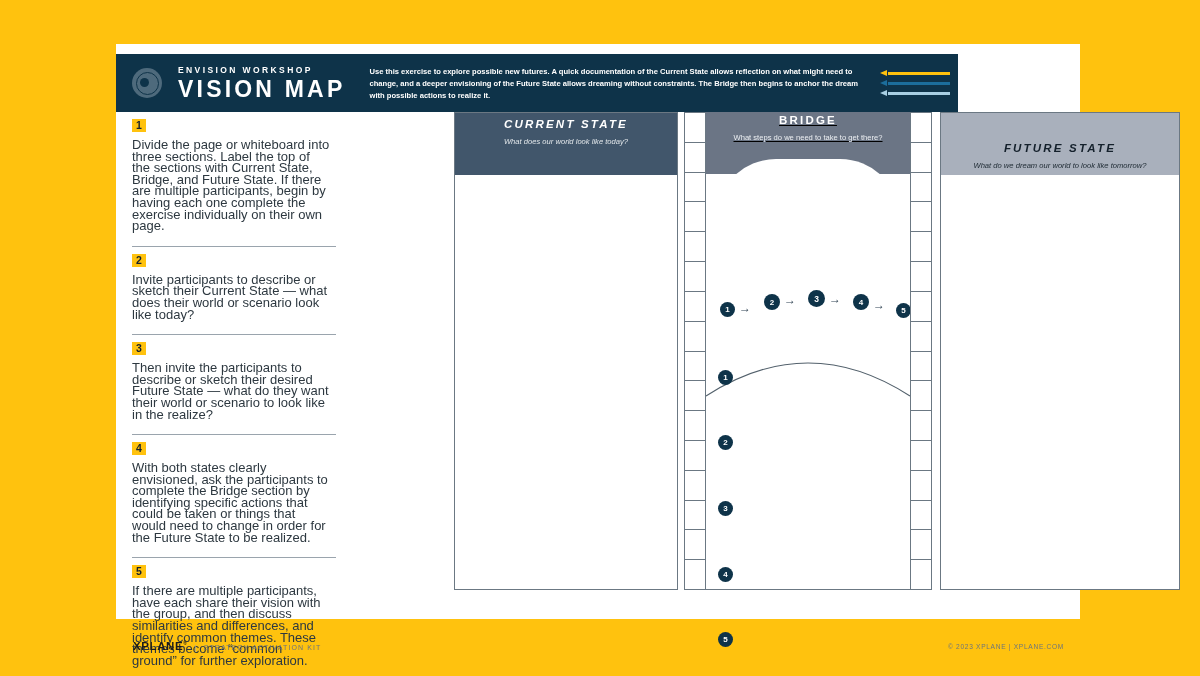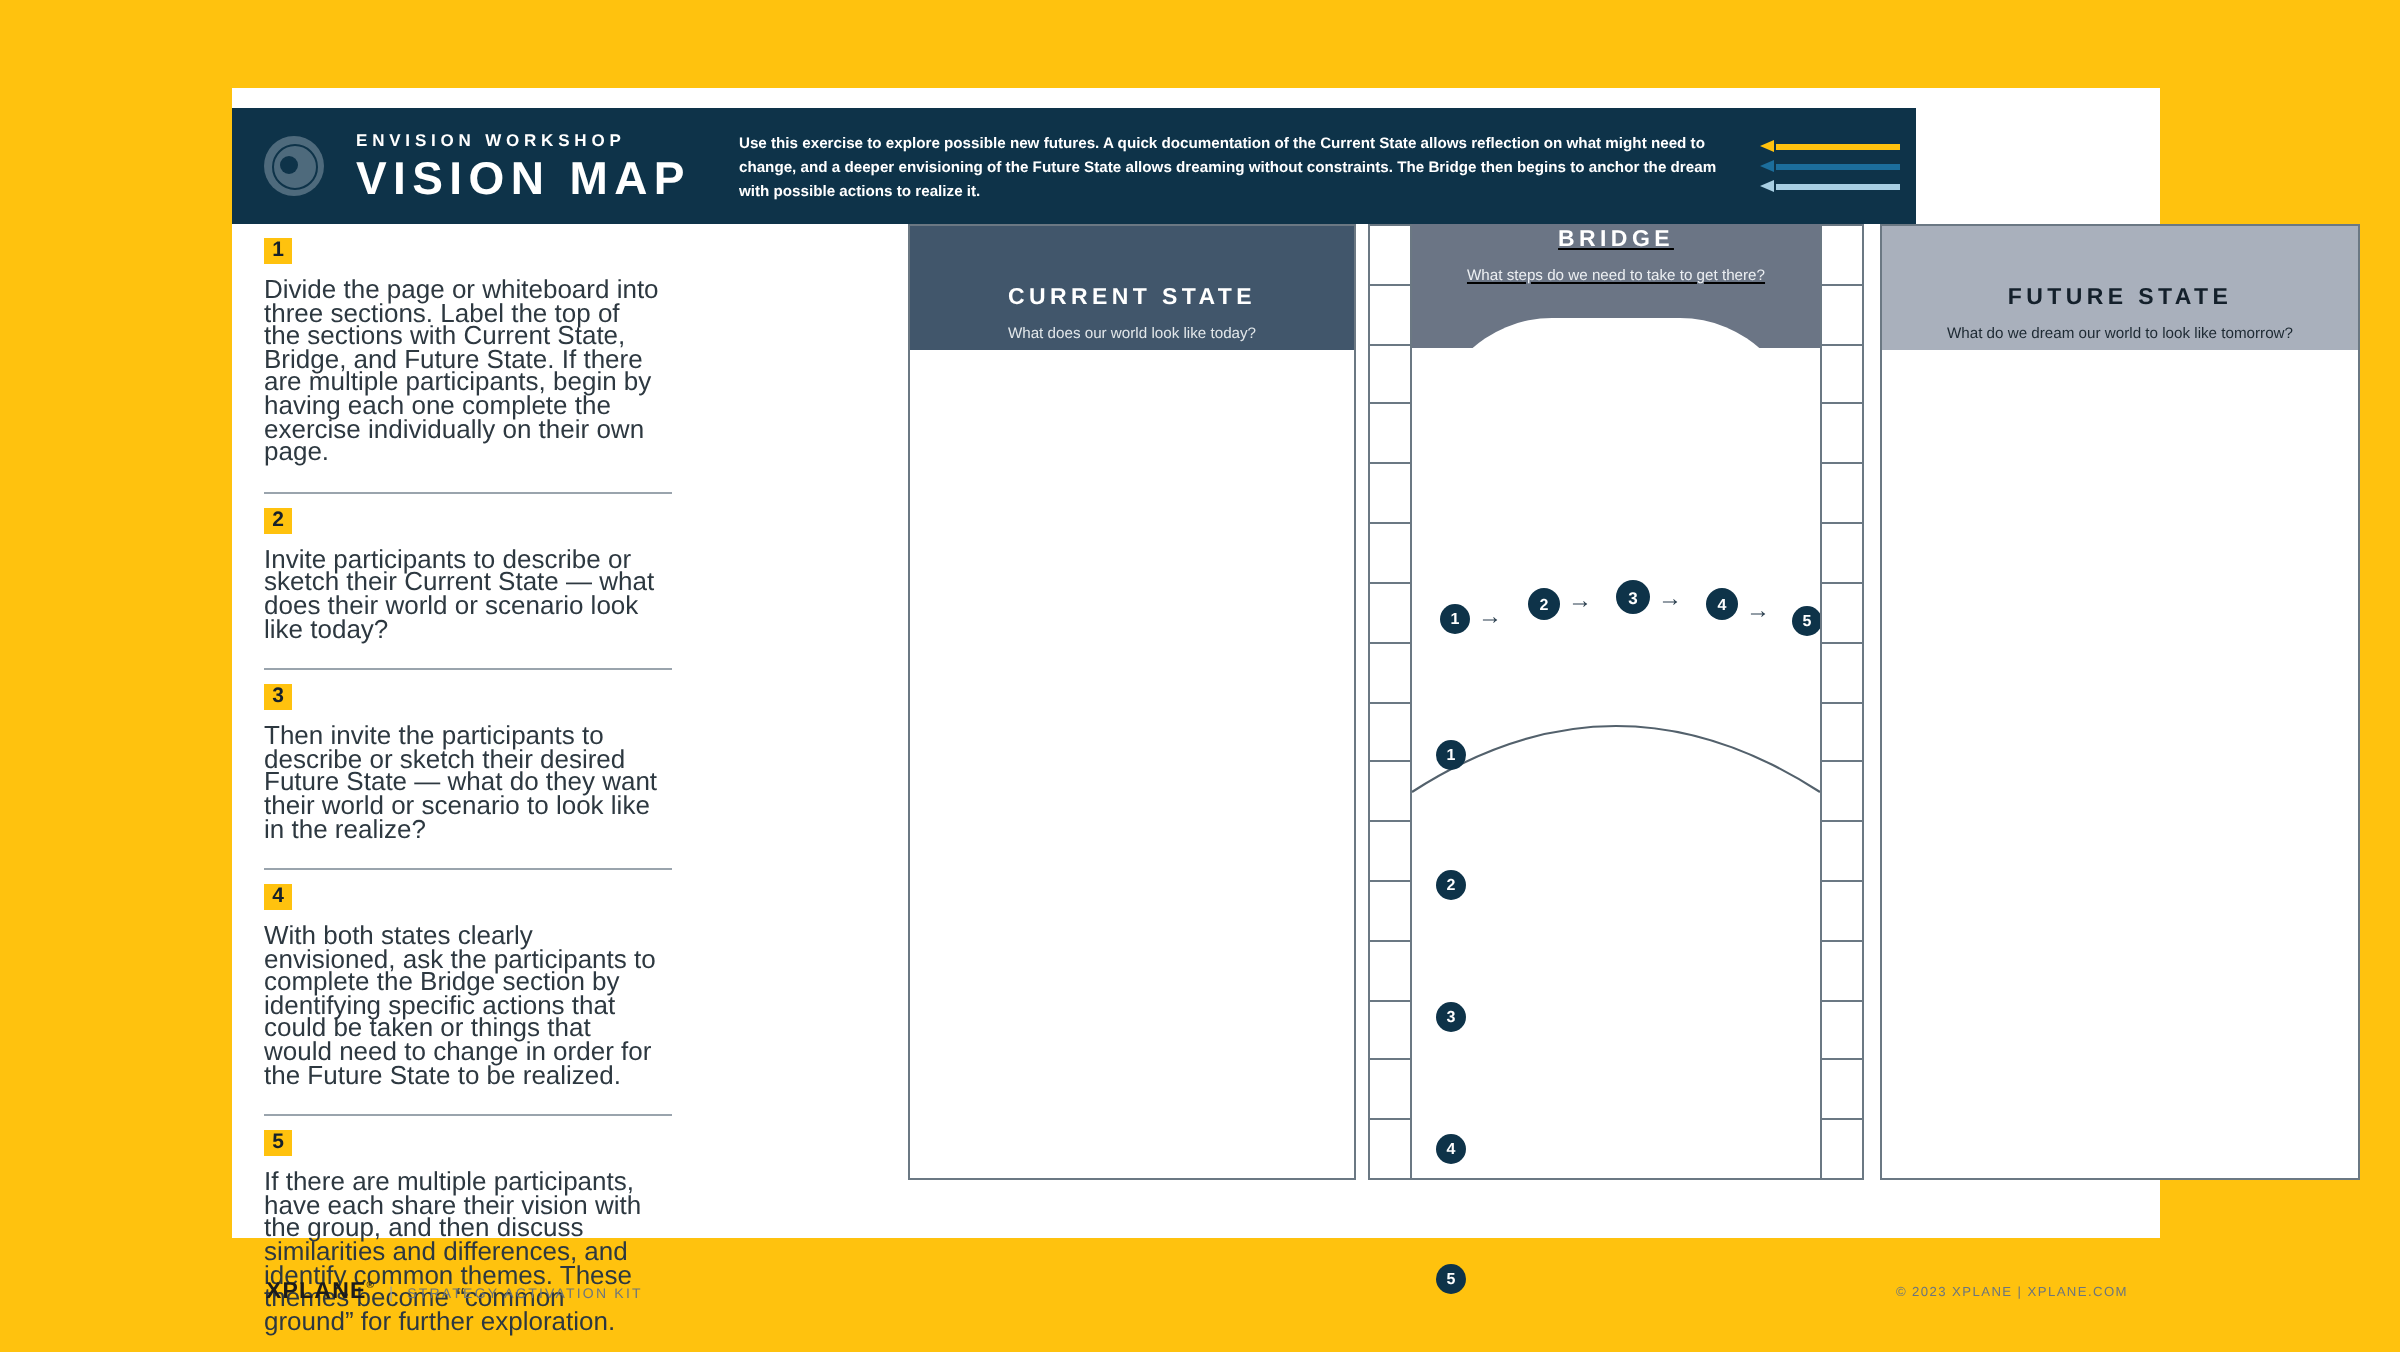--- a/index.html
+++ b/index.html
@@ -156,24 +156,25 @@
     line-height: 11.6px;
     padding-bottom: 14px;
     padding-right: 6px;
   }
 
   
   .panel { position: absolute; top: 0; }
 
   .panel-head {
     text-align: center;
-    padding-top: 28px;
+    padding-top: 3px;
     height: 62px;
     position: relative;
     overflow: hidden;
+    font-style: italic;
   }
   .panel-title {
     font-size: 11.5px;
     font-weight: bold;
     letter-spacing: 2.2px;
     line-height: 16px;
   }
   .panel-sub {
     font-size: 7.6px;
     line-height: 14px;
@@ -194,21 +195,21 @@
 
   
   #panel-future {
     left: 824px;
     width: 240px;
     height: 478px;
     border: 0.8px solid #6b7883;
     background: #ffffff;
   }
   #panel-future .panel-head { background: #A9B0BC; }
-  #panel-future .panel-title { color: #14202b; }
+  #panel-future .panel-title { color: #14202b; margin-top: 24px; }
   #panel-future .panel-sub { color: #1d2932; }
 
   
   #panel-bridge {
     left: 568px;
     width: 248px;
     height: 478px;
   }
   #bridge-head {
     position: absolute;

